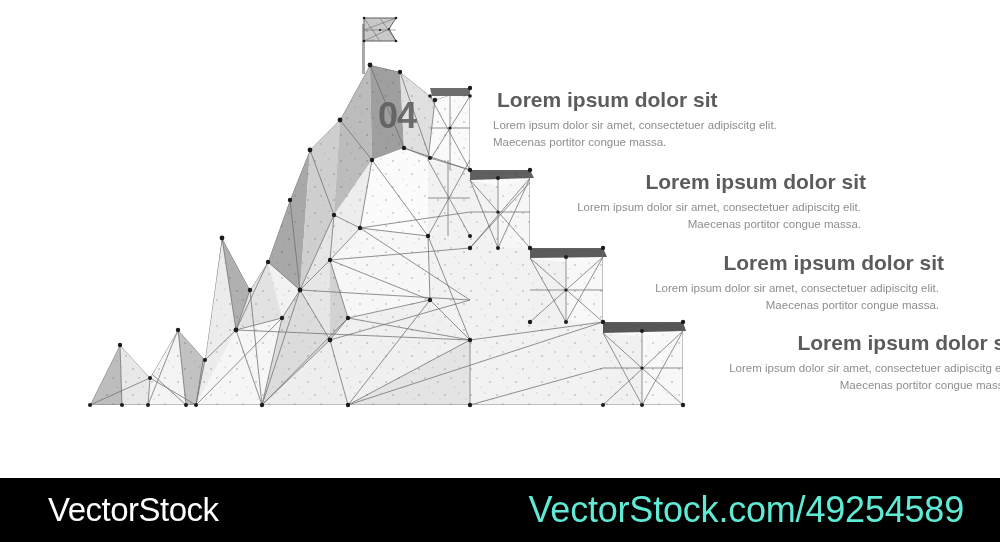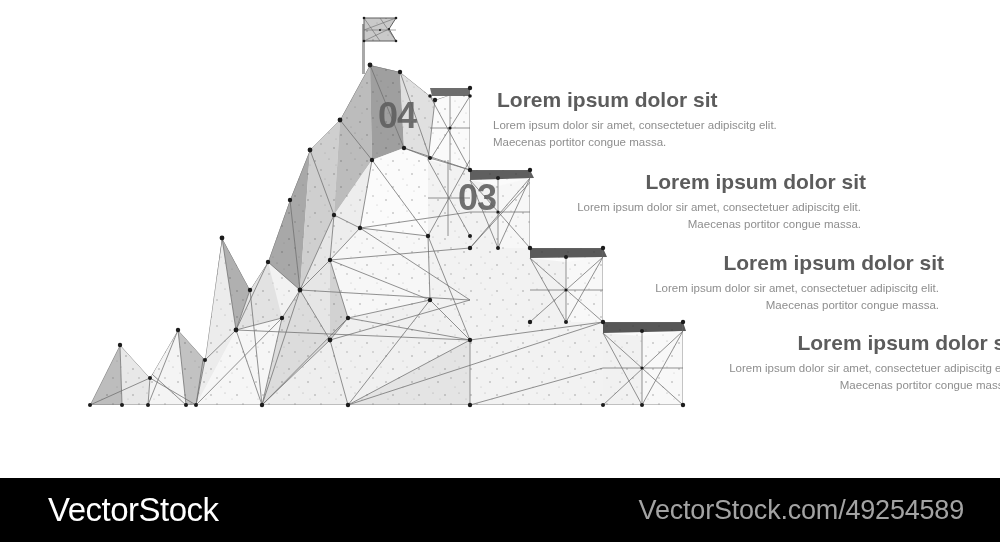--- a/index.html
+++ b/index.html
@@ -70,23 +70,23 @@
     padding:0 36px 0 48px;
   }
   #wm-logo{
     color:#ffffff;
     font-family:"Liberation Sans", sans-serif;
     font-size:33px;
     font-weight:normal;
     letter-spacing:-.5px;
   }
   #wm-url{
-    color:#a3a3a3;
-    font-family:"Liberation Sans", sans-serif;
-    font-size:27px;
+    color:#5eead4;
+    font-family:"Liberation Sans", sans-serif;
+    font-size:36px;
     font-weight:normal;
     letter-spacing:-.2px;
   }
 </style>
 </head>
 <body>
 
 <div id="stage">
 
   <div id="art">
@@ -291,21 +291,20 @@
           <circle cx="450" cy="128" r="1.6"></circle>
             <circle cx="498" cy="212" r="1.6"></circle>
           <circle cx="566" cy="290" r="1.6"></circle>
             <circle cx="642" cy="368" r="1.6"></circle>
         </g>
       </g>
     </svg>
   </div>
 
   <div class="step-num" id="num04">04</div>
-  <div class="step-num" id="num03">03</div>
 
   <div class="tblock" id="txt04">
     <h3>Lorem ipsum dolor sit</h3>
     <p>Lorem ipsum dolor sir amet, consectetuer adipiscitg elit.   Maecenas portitor congue massa.</p>
   </div>
 
   <div class="tblock right" id="txt03">
     <h3>Lorem ipsum dolor sit</h3>
     <p>Lorem ipsum dolor sir amet, consectetuer adipiscitg elit.   Maecenas portitor congue massa.</p>
   </div>

